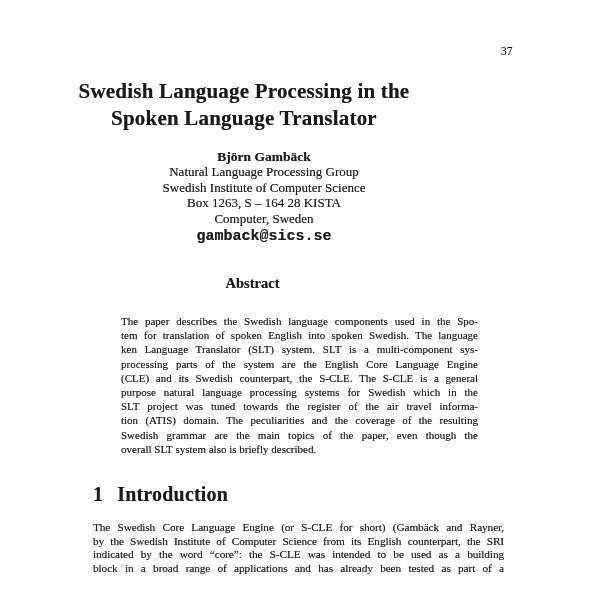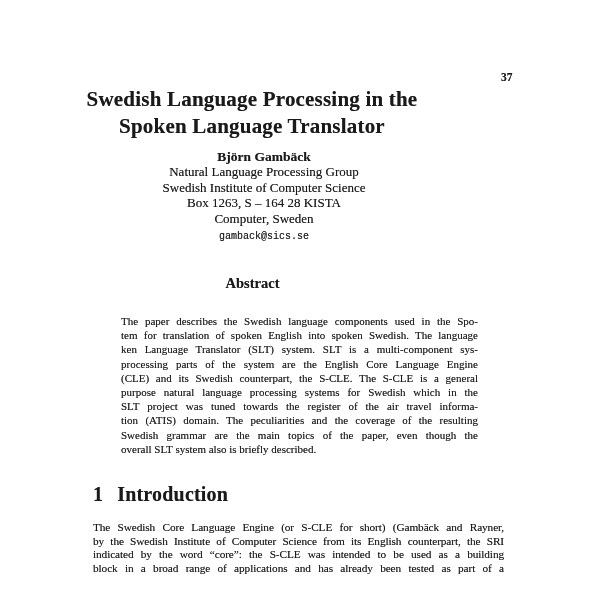--- a/index.html
+++ b/index.html
@@ -11,50 +11,50 @@
     overflow: hidden;
     font-family: "Liberation Serif", "DejaVu Serif", serif;
     color: #1a1a1a;
     text-shadow: 0 0 0.5px rgba(20,20,20,0.55);
   }
   .page-number {
     position: absolute;
     top: 45px;
     left: 501px;
     font-size: 11.5px;
-    font-weight: bold;
-    margin-top: 26px;
+    font-weight: normal;
   }
   .title {
     position: absolute;
     top: 78px;
     left: 0;
     width: 488px;
-    margin: 8px;
+    margin: 0;
     text-align: center;
     font-size: 21px;
     font-weight: bold;
     line-height: 27px;
     letter-spacing: 0.2px;
   }
   .tline { display: block; }
   .author-block {
     position: absolute;
     top: 149px;
     left: 0;
     width: 528px;
     text-align: center;
     font-size: 13px;
     line-height: 15.4px;
   }
   .author-name { font-weight: bold; font-size: 13.5px; }
   .email {
     font-family: "Liberation Mono", "DejaVu Sans Mono", monospace;
-    font-size: 10px;
+    font-size: 15px;
     padding-top: 3px;
+    font-weight: bold;
   }
   .abstract-heading {
     position: absolute;
     top: 275px;
     left: 0;
     width: 505px;
     text-align: center;
     font-size: 14.5px;
     font-weight: bold;
   }

